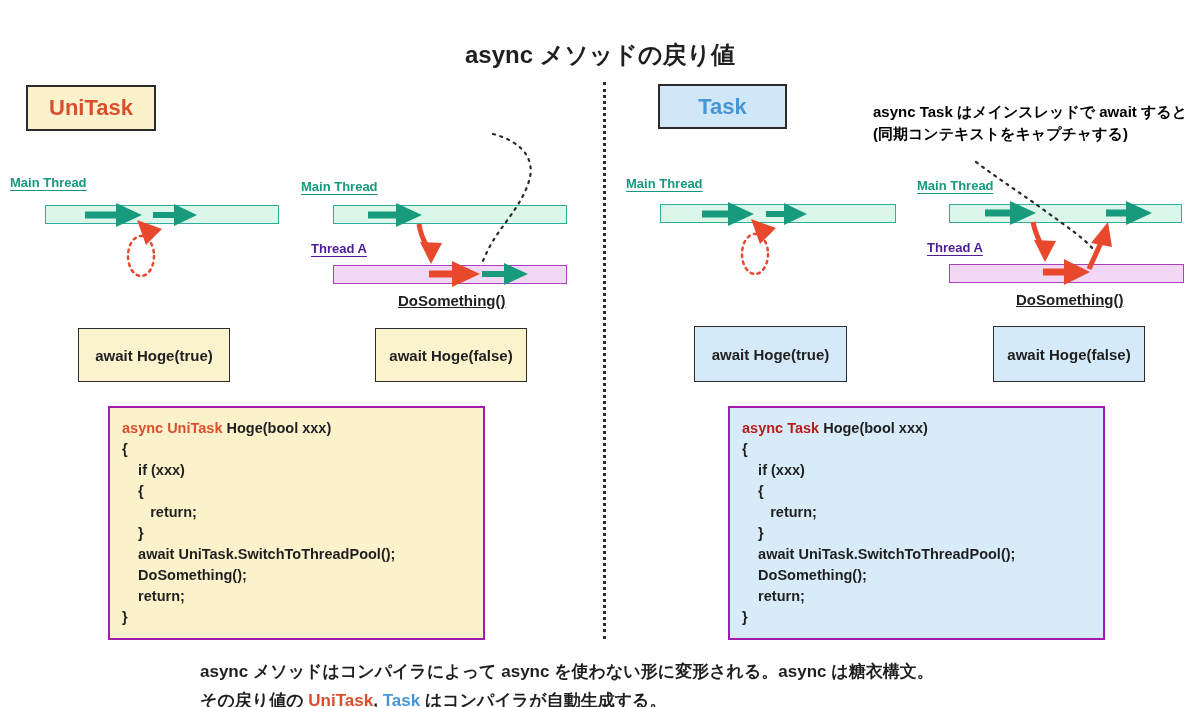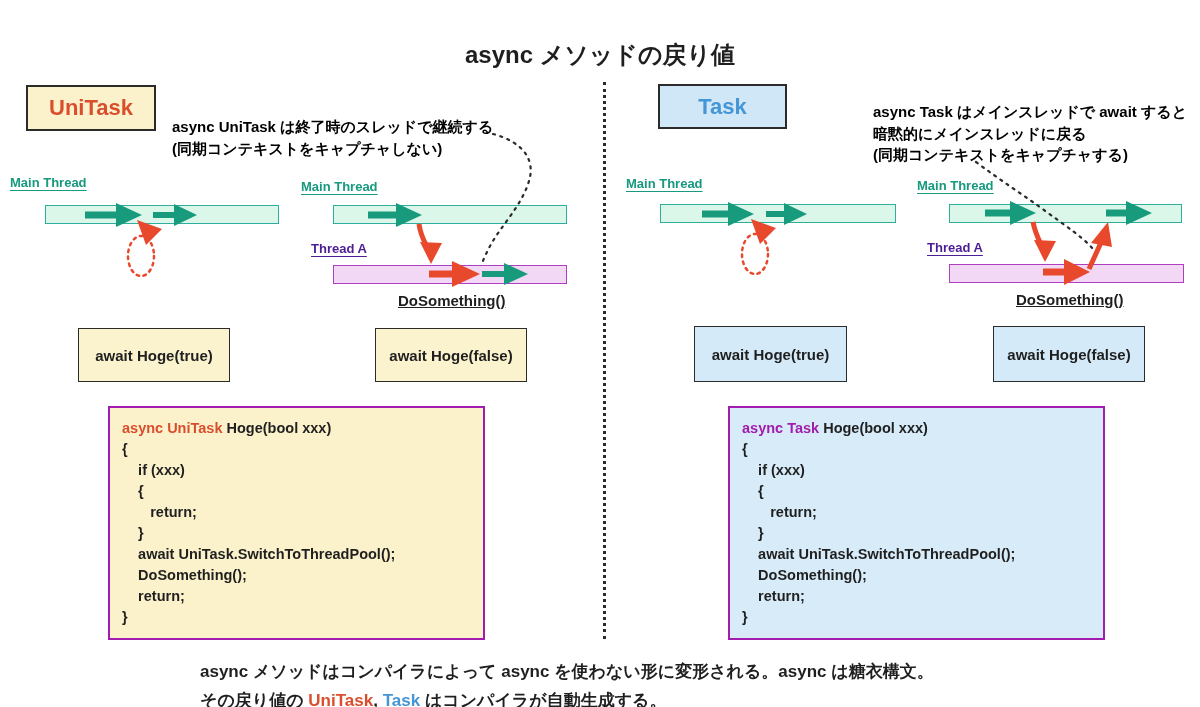--- a/index.html
+++ b/index.html
@@ -33,44 +33,40 @@
   .pill{display:flex;align-items:center;justify-content:center;border:1.5px solid #2b2b2b;border-radius:0;
         font-size:15px;font-weight:bold;color:#1f1f1f;}
   .pill-y{background:#fbf3ce;}
   .pill-b{background:#d4eaf8;}
   
   .code{border:2px solid #a21caf;padding:10px 0 0 12px;font-size:14.5px;font-weight:bold;line-height:21px;}
   .code-y{background:#fbf2cb;}
   .code-b{background:#d7ebf9;}
   .code .ln{white-space:pre;}
   .kw-red{color:#d94f2e;}
-  .kw-blue{color:#a21caf;}
+  .kw-blue{color:#b91c1c;}
   
   .footer{left:200px;top:645px;font-size:17px;font-weight:bold;line-height:29px;white-space:nowrap;}
   .fx-red{color:#d94f2e;}
   .fx-blue{color:#4596d6;}
   svg{display:block;}
 </style>
 </head>
 <body>
 
 <div id="stage">
 
   <div class="abs title">async メソッドの戻り値</div>
 
   <div class="abs divider"></div>
 
   <div class="abs badge badge-unitask">
     <span>UniTask</span>
   </div>
 
-  <div class="abs annot annot-left">
-    <div>async UniTask は終了時のスレッドで継続する</div>
-    <div>(同期コンテキストをキャプチャしない)</div>
-  </div>
 
   <div class="abs tlabel teal" style="left:10px;top:163px;">Main Thread</div>
   <div class="abs bar" style="left:45px;top:193px;width:232px;"></div>
 
   <div class="abs tlabel teal" style="left:301px;top:167px;">Main Thread</div>
   <div class="abs bar" style="left:333px;top:193px;width:232px;"></div>
   <div class="abs tlabel purple" style="left:311px;top:229px;">Thread A</div>
   <div class="abs bar bar-a" style="left:333px;top:253px;width:232px;"></div>
   <div class="abs caption" style="left:398px;top:280px;">DoSomething()</div>
 
@@ -93,21 +89,20 @@
     <div class="ln">    return;</div>
     <div class="ln">}</div>
   </div>
 
   <div class="abs badge badge-task">
     <span>Task</span>
   </div>
 
   <div class="abs annot annot-right">
     <div>async Task はメインスレッドで await すると</div>
-    <div>暗黙的にメインスレッドに戻る</div>
     <div>(同期コンテキストをキャプチャする)</div>
   </div>
 
   <div class="abs tlabel teal" style="left:626px;top:164px;">Main Thread</div>
   <div class="abs bar" style="left:660px;top:192px;width:234px;"></div>
 
   <div class="abs tlabel teal" style="left:917px;top:166px;">Main Thread</div>
   <div class="abs bar" style="left:949px;top:192px;width:231px;"></div>
   <div class="abs tlabel purple" style="left:927px;top:228px;">Thread A</div>
   <div class="abs bar bar-a" style="left:949px;top:252px;width:233px;"></div>

